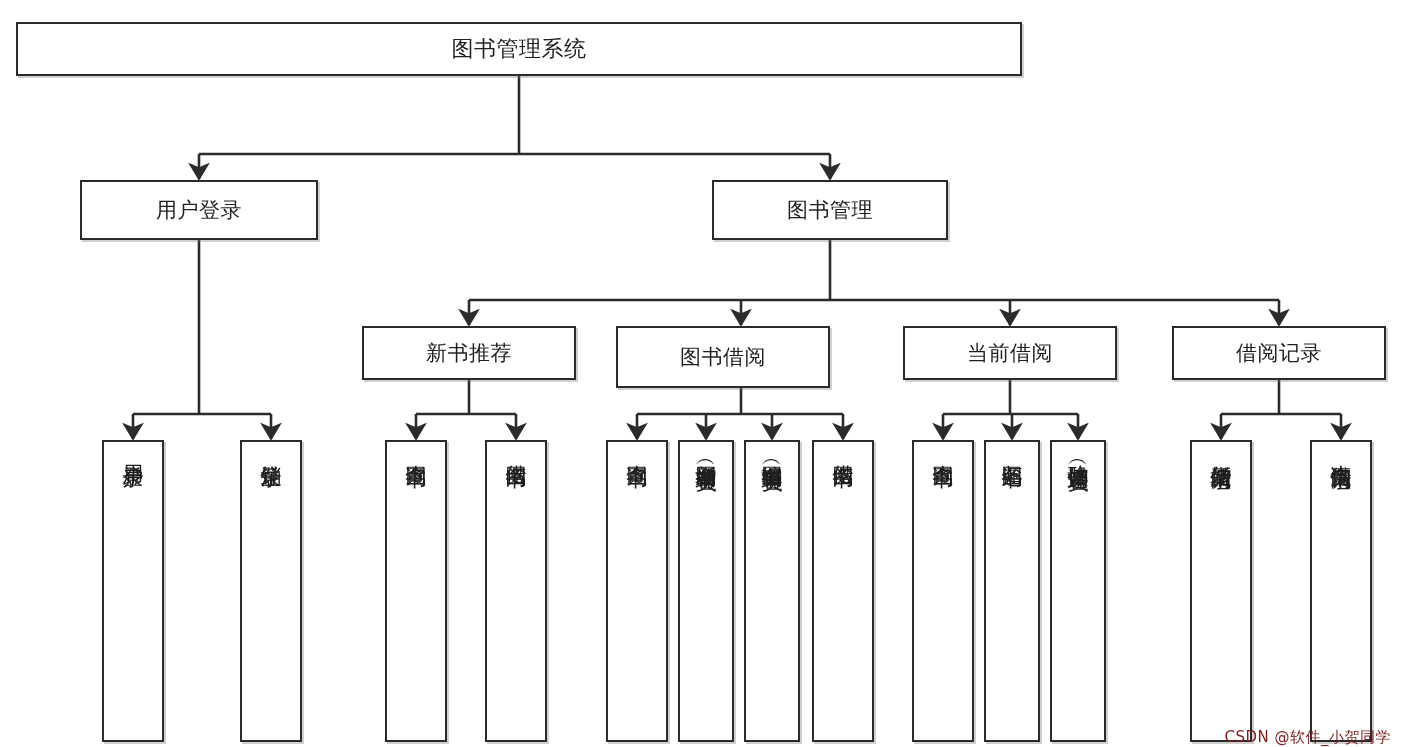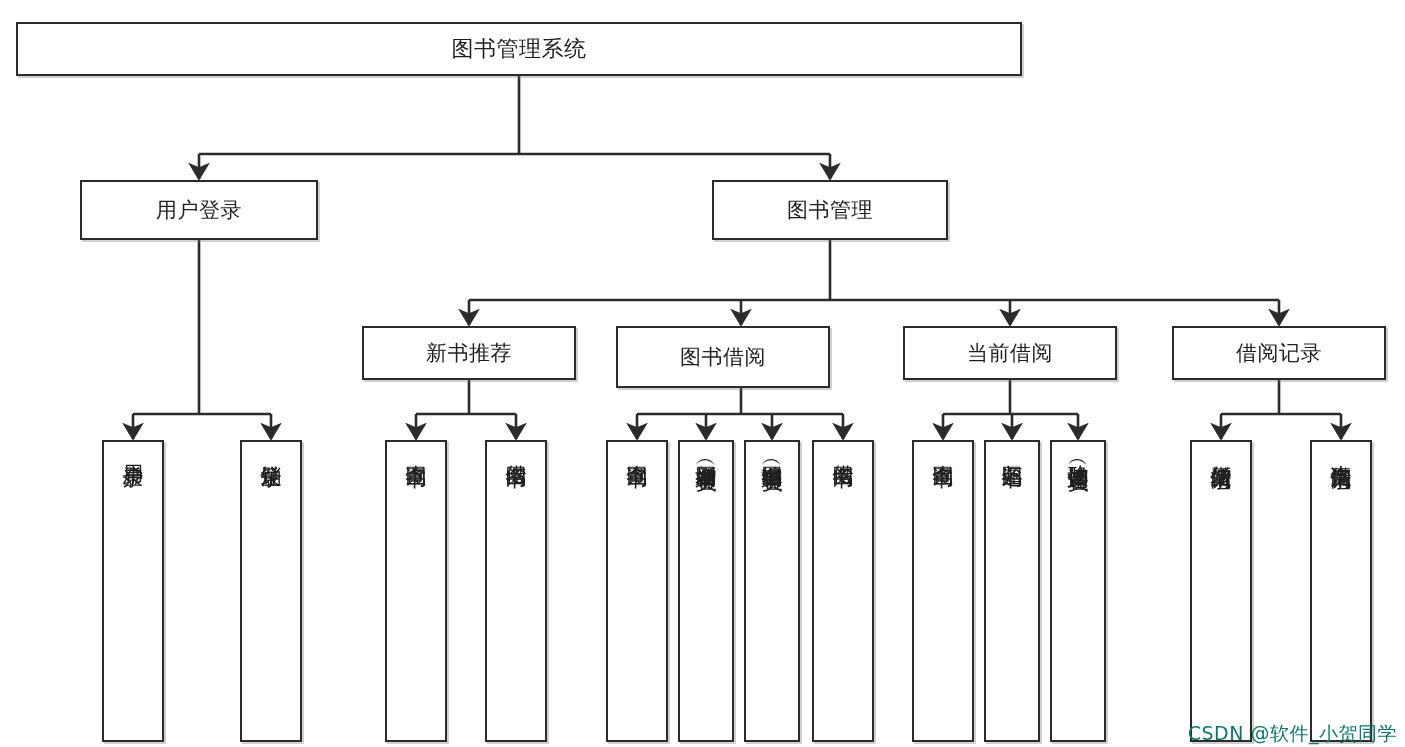--- a/index.html
+++ b/index.html
@@ -61,24 +61,24 @@
   .node.v .label {
     writing-mode: vertical-rl;
     text-orientation: upright;
     font-size: 21px;
     line-height: 1.05;
     letter-spacing: 1px;
     white-space: nowrap;
   }
   #watermark {
     position: absolute;
-    right: 8px;
+    right: 14px;
     bottom: 8px;
-    font-size: 19px;
-    color: #0f766e;
+    font-size: 15px;
+    color: #7f1d1d;
     letter-spacing: 0.5px;
     white-space: nowrap;
     user-select: none;
   }
 </style>
 </head>
 <body>
 
 <div id="canvas">
 

